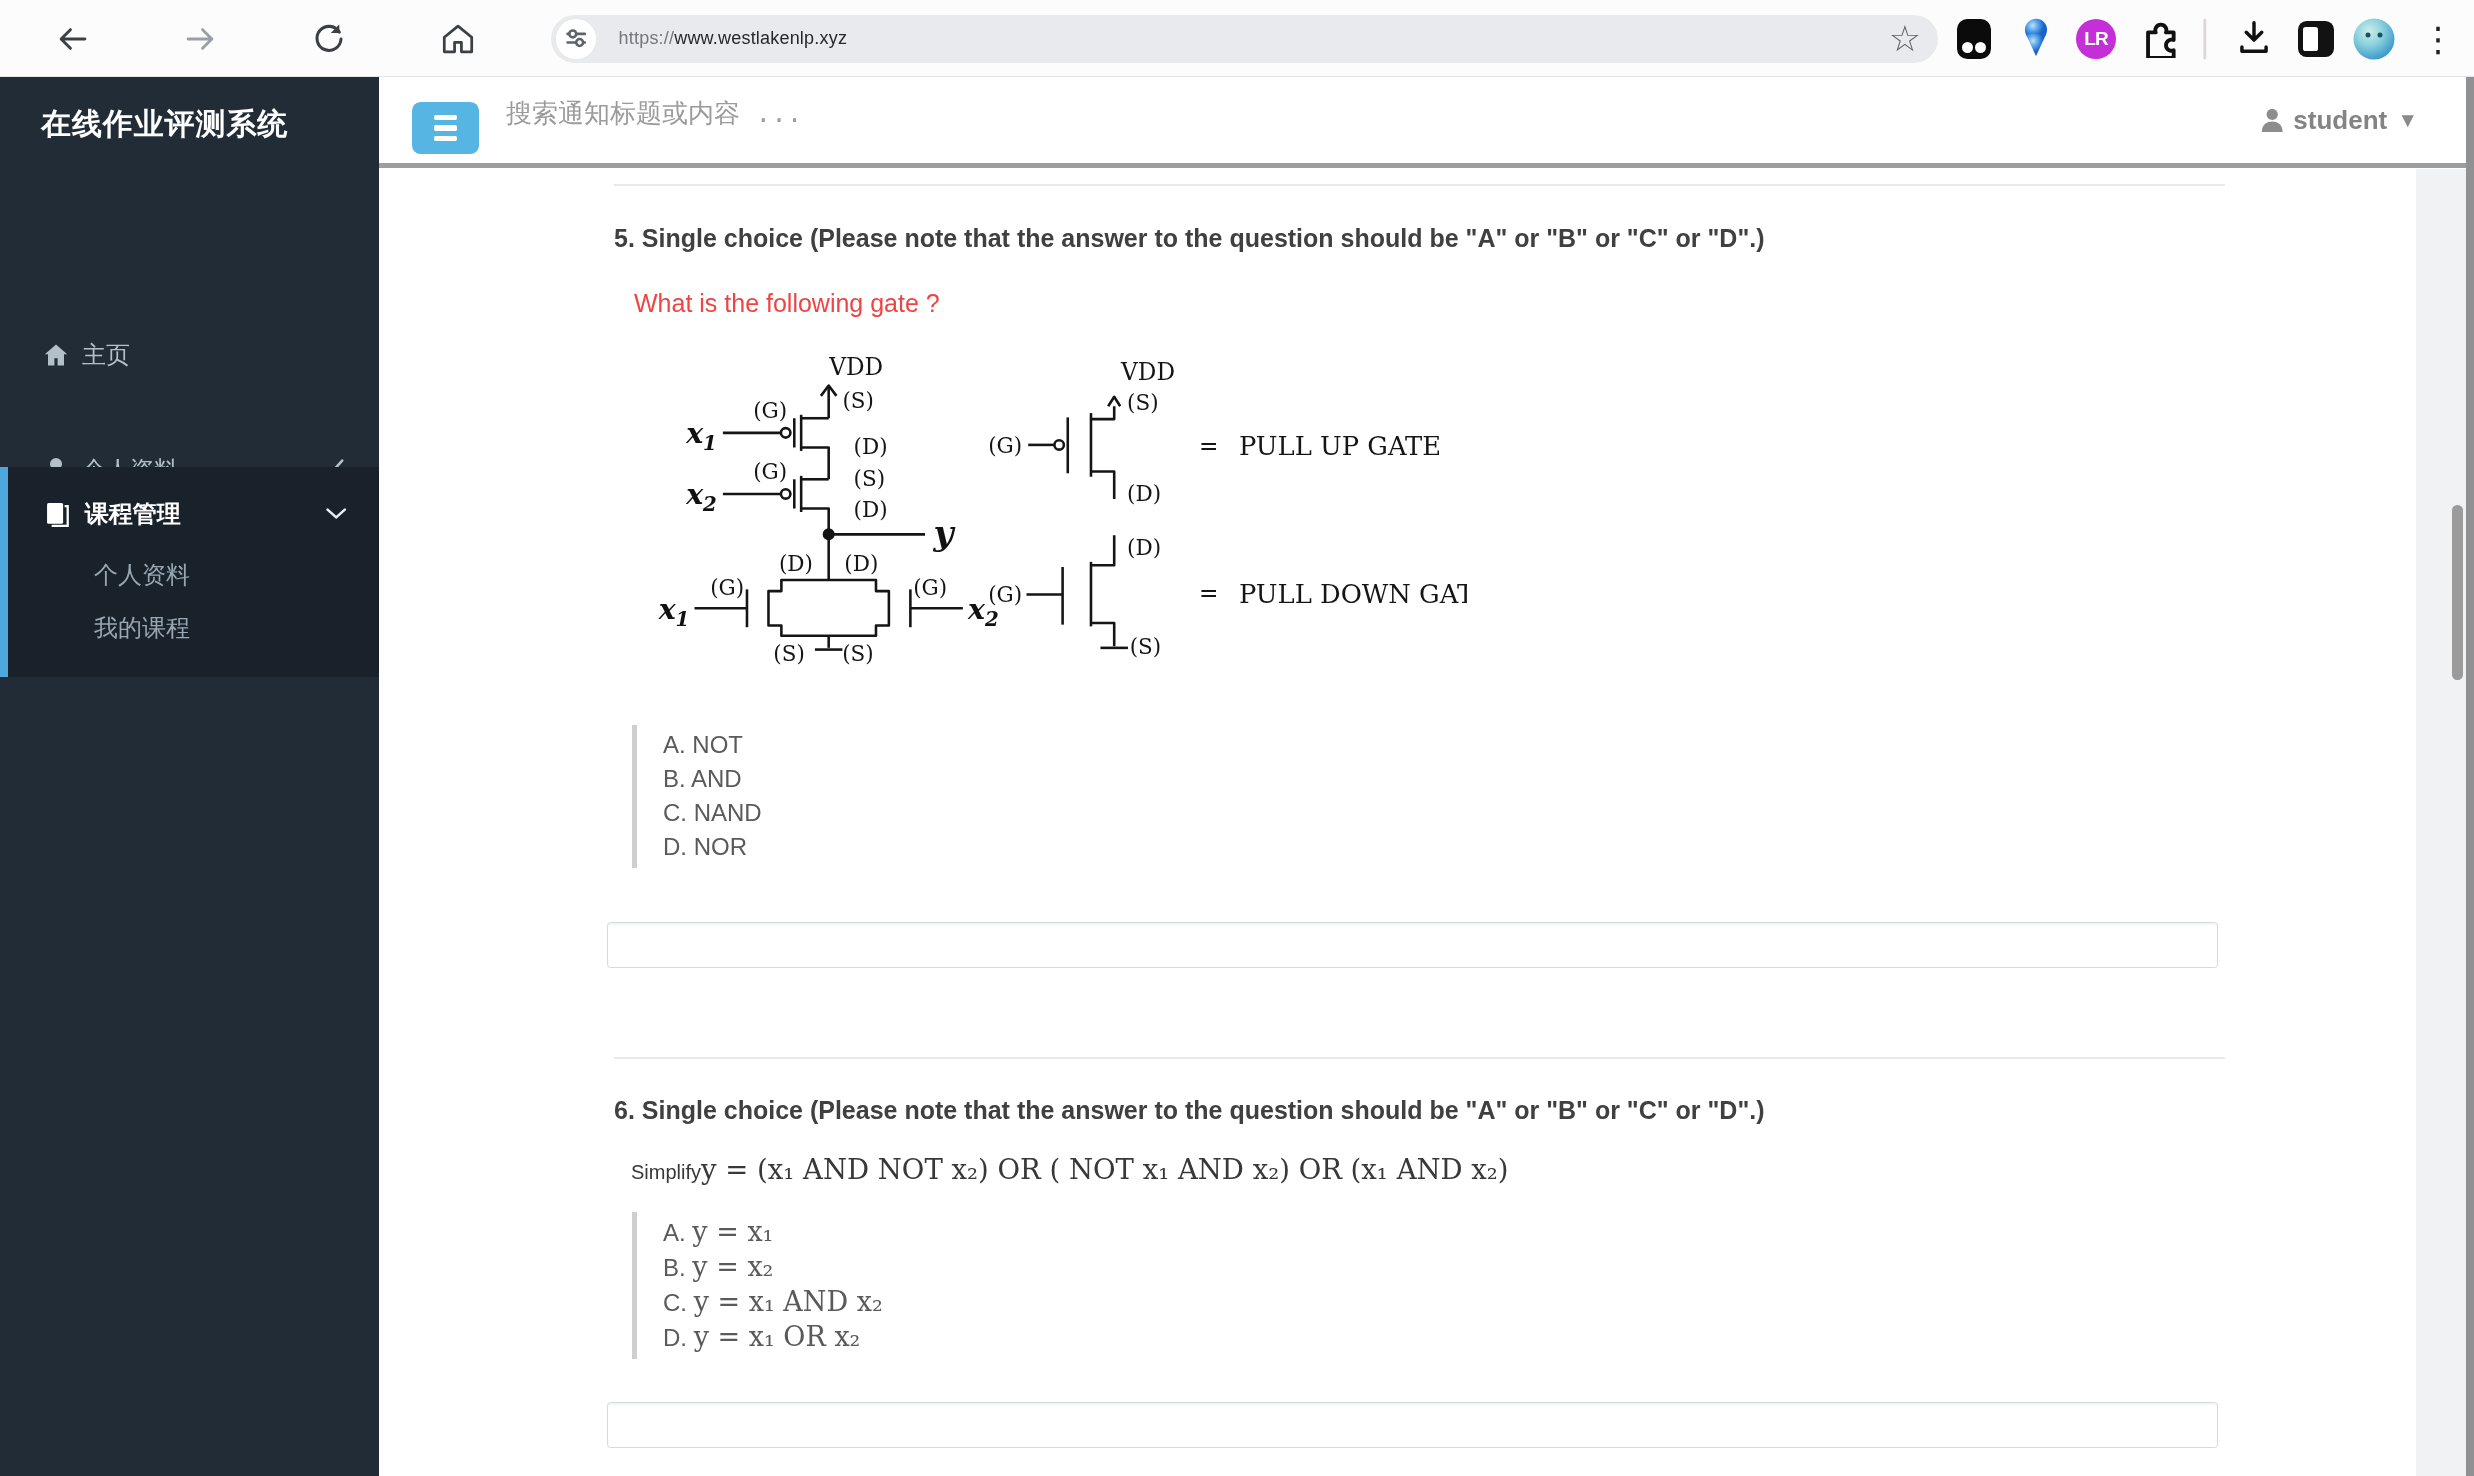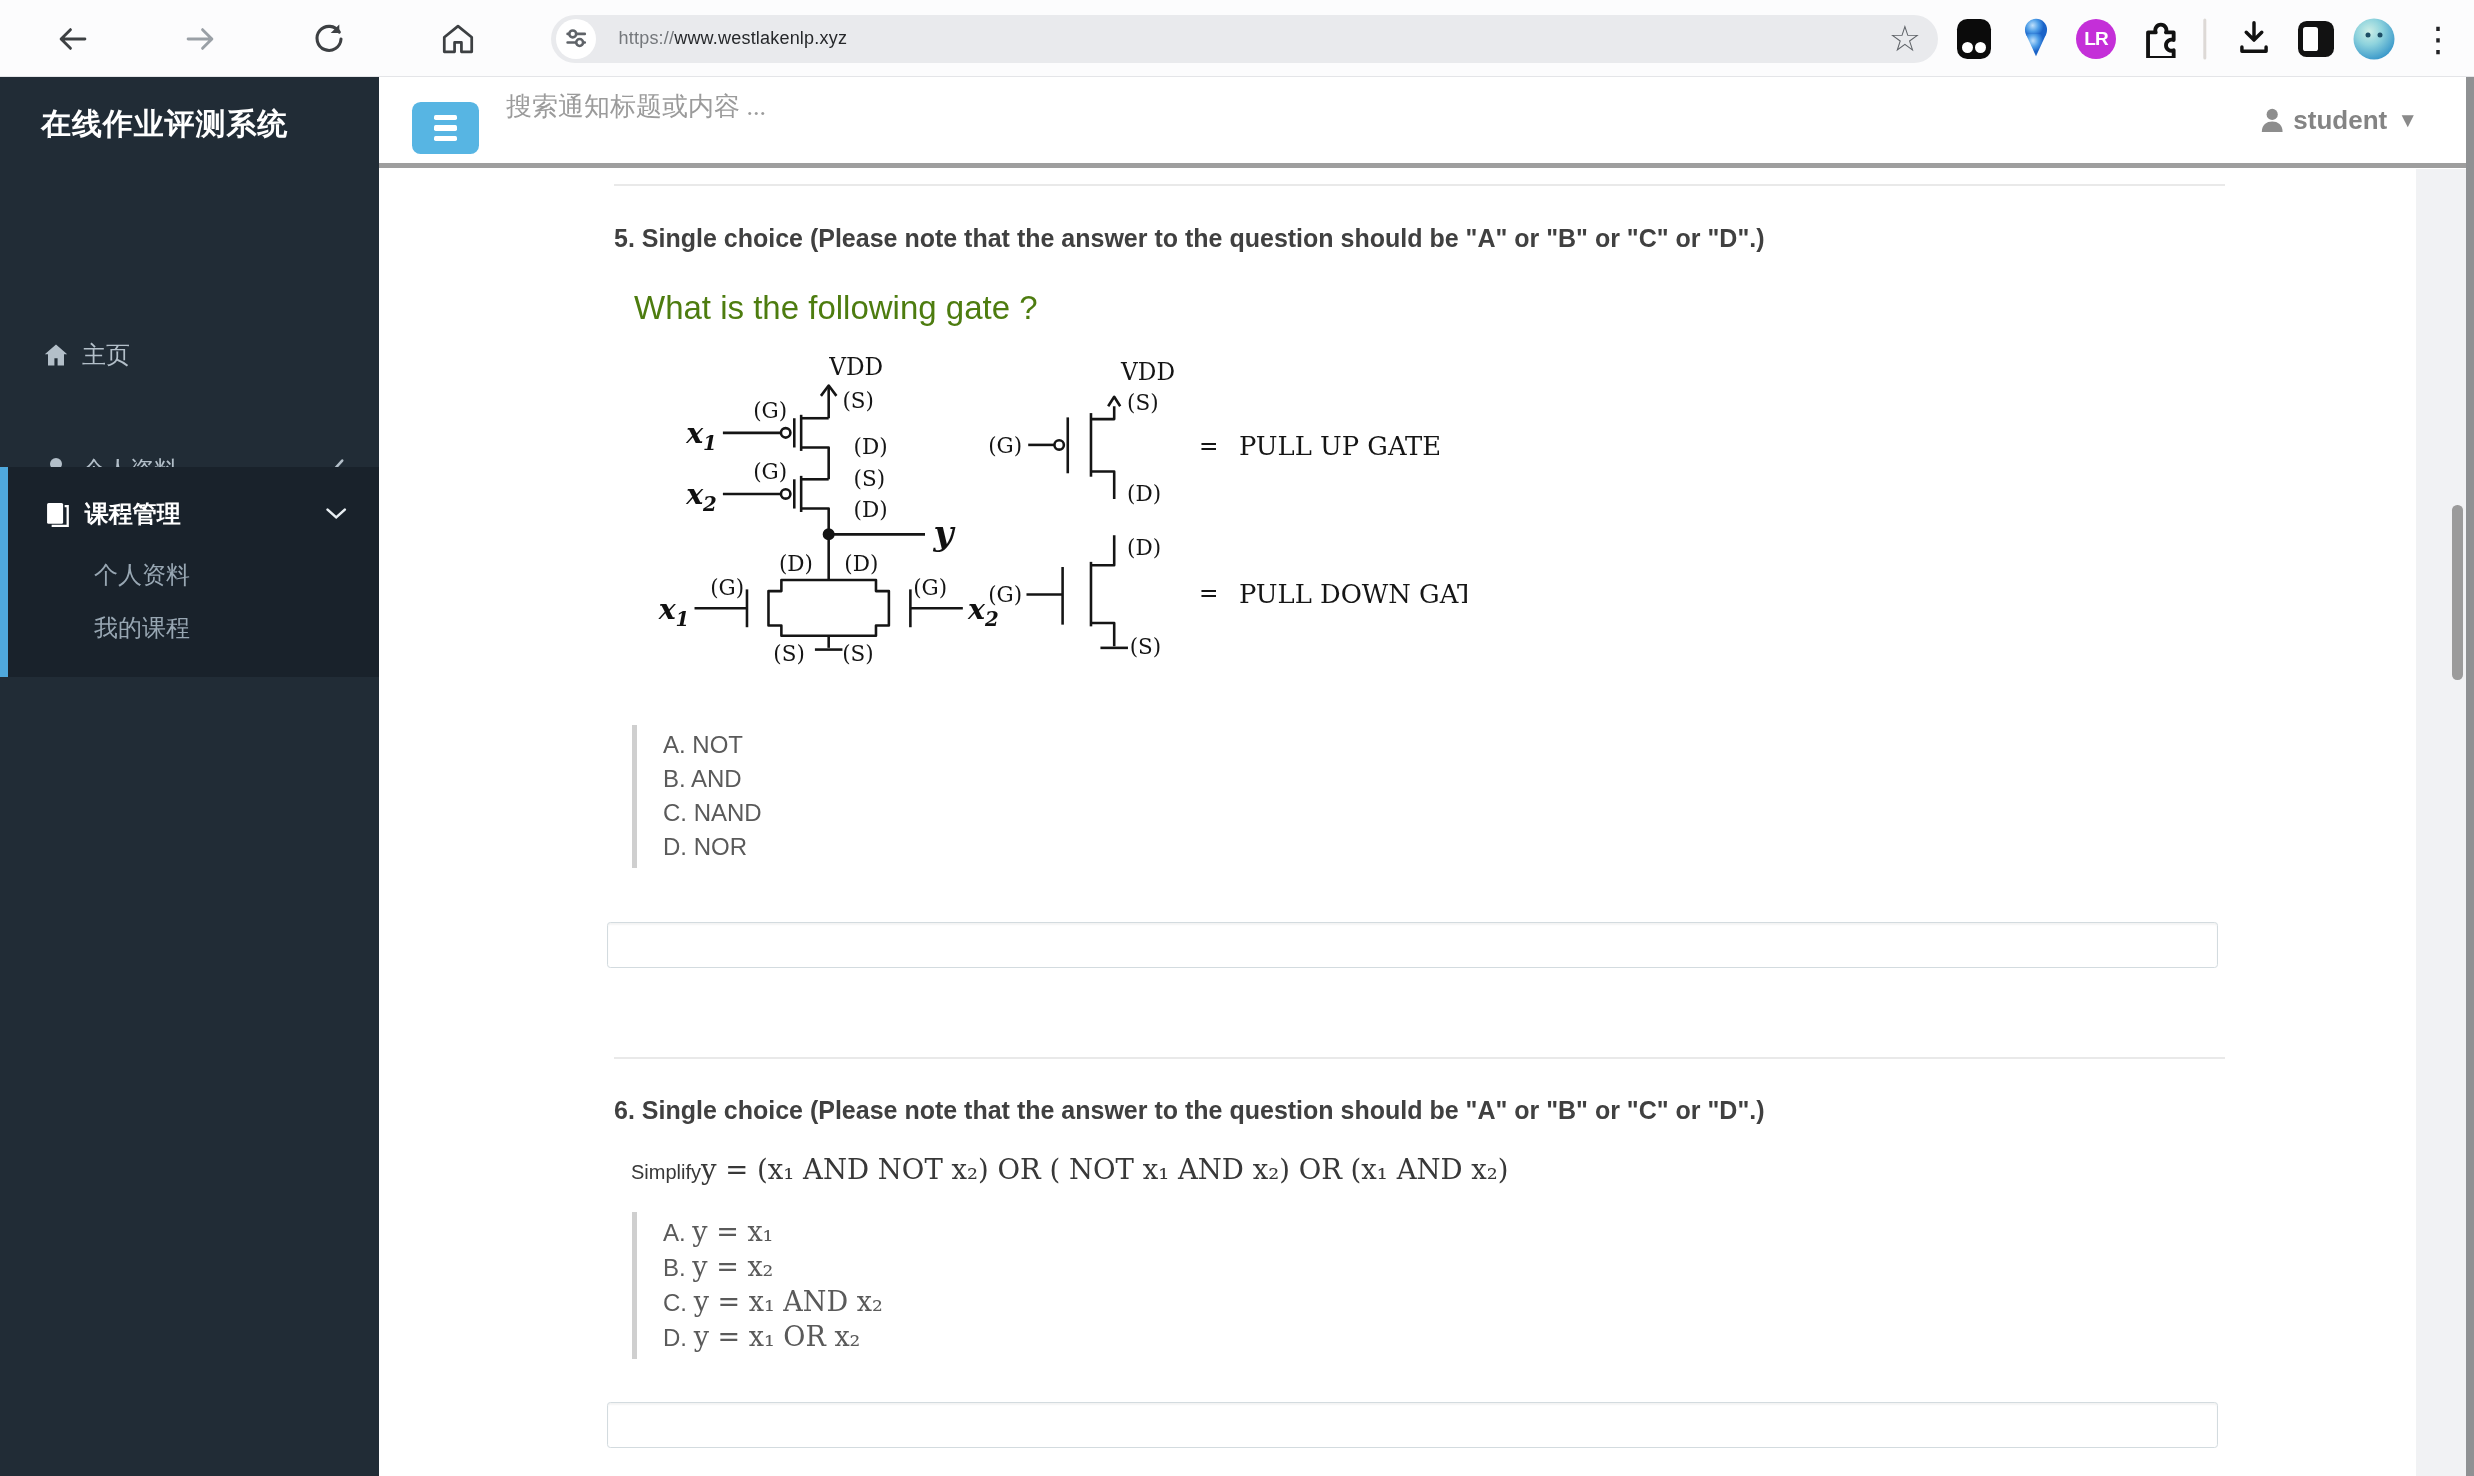--- a/index.html
+++ b/index.html
@@ -54,36 +54,36 @@
   .sb-sub{position:absolute;left:86px;height:43px;display:flex;align-items:center;
           color:#98a7b3;font-size:24px;cursor:pointer;}
 
   
   .navbar{position:absolute;left:379px;top:77px;width:2096px;height:91px;background:#fff;
           border-bottom:5.2px solid #9e9e9e;}
   .hamburger{position:absolute;left:33px;top:25px;width:67px;height:52px;background:#57b5e3;
           border-radius:8.6px;display:flex;flex-direction:column;align-items:center;
           justify-content:center;gap:5.2px;cursor:pointer;}
   .hamburger span{display:block;width:23px;height:5.2px;background:#fff;border-radius:1.7px;}
-  .searchbox{position:absolute;left:125px;top:3px;width:947px;height:53px;border:none;outline:none;
-          font-size:26px;color:#555;background:transparent;font-family:Liberation Serif, serif;}
+  .searchbox{position:absolute;left:125px;top:11px;width:947px;height:53px;border:none;outline:none;
+          font-size:26px;color:#555;background:transparent;font-family:Liberation Mono, monospace;}
   .searchbox::placeholder{color:#9b9b9b;}
   .userchip{position:absolute;right:57px;top:0;height:86px;display:flex;align-items:center;
           gap:10.3px;color:#848484;font-size:26px;font-weight:bold;cursor:pointer;}
   .caret{font-size:20.7px;color:#8a8a8a;}
 
   
   .track{position:absolute;left:2416px;top:169px;width:59px;height:1308px;background:#f1f2f4;}
   .edgestrip{position:absolute;left:2466px;top:77px;width:8.6px;height:1399px;background:#8f9193;}
   .thumb{position:absolute;left:2452px;top:505px;width:11.2px;height:175px;background:#9b9b9b;border-radius:5.2px;}
 
   
   .hr{position:absolute;left:614px;width:1611px;height:1.7px;background:#e9e9e9;}
   .qheader{position:absolute;left:614px;font-size:25px;font-weight:bold;color:#404040;white-space:nowrap;}
-  .qprompt{position:absolute;left:634px;font-size:33px;color:#4d7c0f;white-space:nowrap;}
+  .qprompt{position:absolute;left:634px;font-size:25px;color:#ef4444;white-space:nowrap;}
   .optblock{position:absolute;left:632px;border-left:5.2px solid #cfcfcf;padding:3.4px 0 3.4px 26px;}
   .optblock .opt{font-size:24px;color:#5a5a5a;line-height:34px;white-space:nowrap;}
   .optblock .opt .math{font-family:"DejaVu Serif",serif;font-size:27px;color:#5a5a5a;}
   .answer{position:absolute;left:607px;width:1611px;height:46px;border:1.7px solid #d3dbdf;
           border-radius:3.4px;background:#fff;outline:none;font-size:24px;padding:0 13.8px;
           box-shadow:inset 0 1.7px 1.7px rgba(0,0,0,0.05);font-family:"Liberation Sans",sans-serif;}
   .mathline{position:absolute;left:631px;display:flex;align-items:baseline;white-space:nowrap;}
   .mathline .pfx{font-size:20px;color:#383838;}
   .mathline .math{font-family:"DejaVu Serif",serif;font-size:27.5px;color:#383838;}
 

